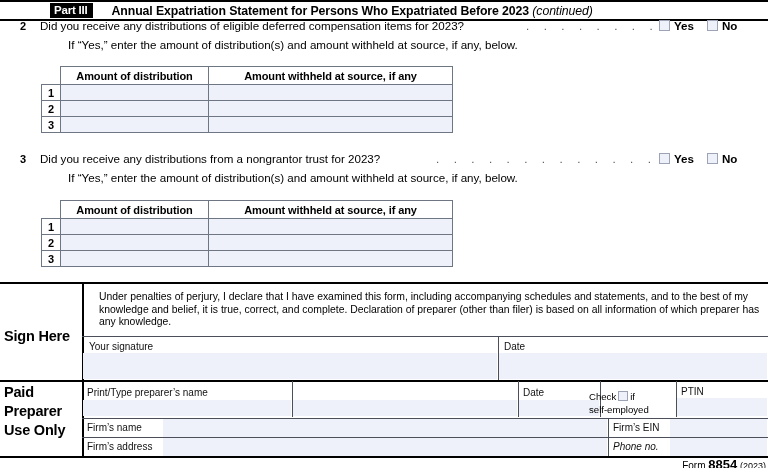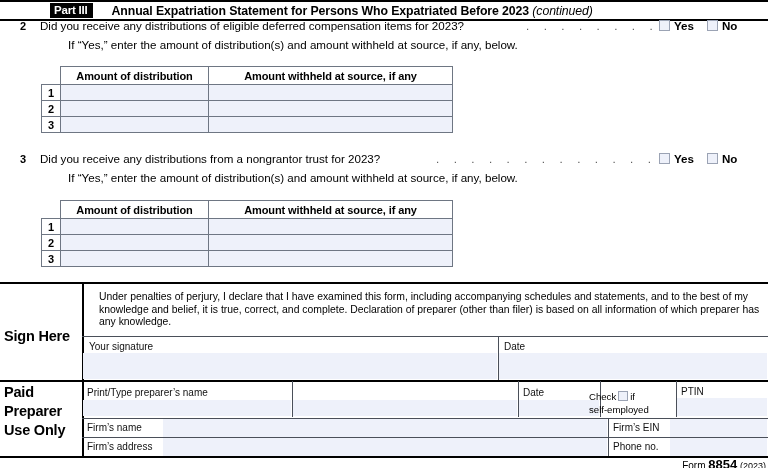--- a/index.html
+++ b/index.html
@@ -351,21 +351,21 @@
 <div class="rule-thin" style="left:82px; top:418px; width:686px;"></div>
 <div class="vline" style="left:608px; top:418px; height:38px;"></div>
 <div class="fld-label" style="left:87px; top:422px;">Firm’s name</div>
 <div class="fld-shade" style="left:163px; top:419px; width:444px; height:18px;"></div>
 <div class="fld-label" style="left:613px; top:422px;">Firm’s EIN</div>
 <div class="fld-shade" style="left:670px; top:419px; width:97px; height:18px;"></div>
 
 <div class="rule-thin" style="left:82px; top:437px; width:686px;"></div>
 <div class="fld-label" style="left:87px; top:441px;">Firm’s address</div>
 <div class="fld-shade" style="left:163px; top:438px; width:444px; height:18px;"></div>
-<div class="fld-label" style="left:613px; top:441px;">Phone no.</div>
+<div class="fld-label" style="left:613px; top:441px;font-style:italic;">Phone no.</div>
 <div class="fld-shade" style="left:670px; top:438px; width:97px; height:18px;"></div>
 
 <div class="rule-thick" style="top:456px;"></div>
 
 <div class="footer" style="top:457px;">
   <span>Form</span>
   <span class="fnum">8854</span>
   <span class="fyear">(2023)</span>
 </div>
 

